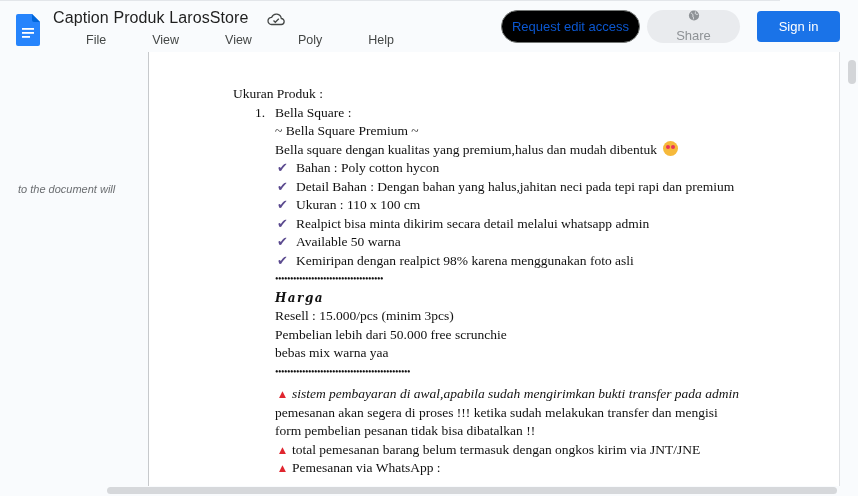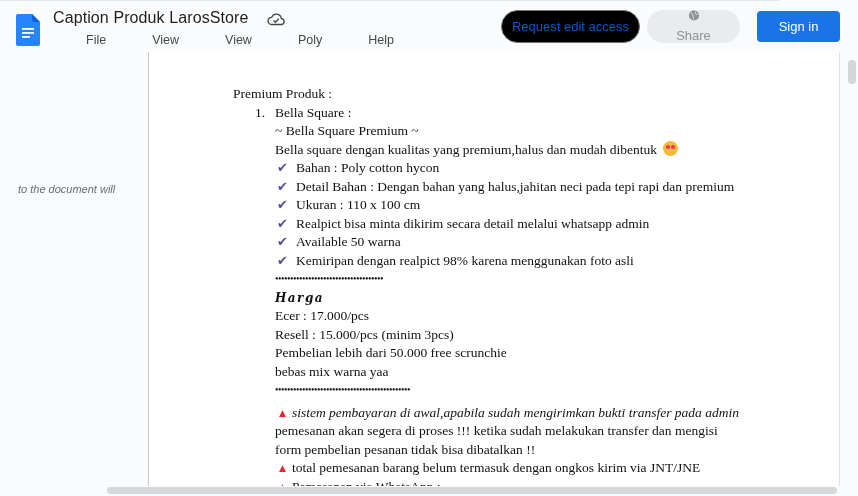--- a/index.html
+++ b/index.html
@@ -64,36 +64,35 @@
   </div>
   <div class="btn-sign">Sign in</div>
 </div>
 
 <div class="left-panel">
   <div class="left-note">to the document will</div>
 </div>
 
 <div class="page">
   <div class="doc">
-    <div>Premium Produk :</div>
+    <div>Ukuran Produk :</div>
     <div class="indent" style="position:relative;">
       <span class="num">1.</span>
       <span>Bella Square :</span>
     </div>
     <div class="indent">~ Bella Square Premium ~</div>
     <div class="indent"><span>Bella square dengan kualitas yang premium,halus dan mudah dibentuk</span> <span class="emoji"></span></div>
     <div class="indent"><span class="check">✔</span><span>Bahan : Poly cotton hycon</span></div>
     <div class="indent"><span class="check">✔</span><span>Detail Bahan : Dengan bahan yang halus,jahitan neci pada tepi rapi dan premium</span></div>
     <div class="indent"><span class="check">✔</span><span>Ukuran : 110 x 100 cm</span></div>
     <div class="indent"><span class="check">✔</span><span>Realpict bisa minta dikirim secara detail melalui whatsapp admin</span></div>
     <div class="indent"><span class="check">✔</span><span>Available 50 warna</span></div>
     <div class="indent"><span class="check">✔</span><span>Kemiripan dengan realpict 98% karena menggunakan foto asli</span></div>
     <div class="indent dots">••••••••••••••••••••••••••••••••••••</div>
     <div class="indent harga">Harga</div>
-    <div class="indent">Ecer : 17.000/pcs</div>
     <div class="indent">Resell : 15.000/pcs (minim 3pcs)</div>
     <div class="indent">Pembelian lebih dari 50.000 free scrunchie</div>
     <div class="indent">bebas mix warna yaa</div>
     <div class="indent dots">•••••••••••••••••••••••••••••••••••••••••••••</div>
     <div class="indent" style="margin-top:4px;font-style:italic;"><span class="tri">▲</span><span>sistem pembayaran di awal,apabila sudah mengirimkan bukti transfer pada admin</span></div>
     <div class="indent">pemesanan akan segera di proses !!! ketika sudah melakukan transfer dan mengisi</div>
     <div class="indent">form pembelian pesanan tidak bisa dibatalkan !!</div>
     <div class="indent"><span class="tri">▲</span><span>total pemesanan barang belum termasuk dengan ongkos kirim via JNT/JNE</span></div>
     <div class="indent"><span class="tri">▲</span><span>Pemesanan via WhatsApp :</span></div>
   </div>

